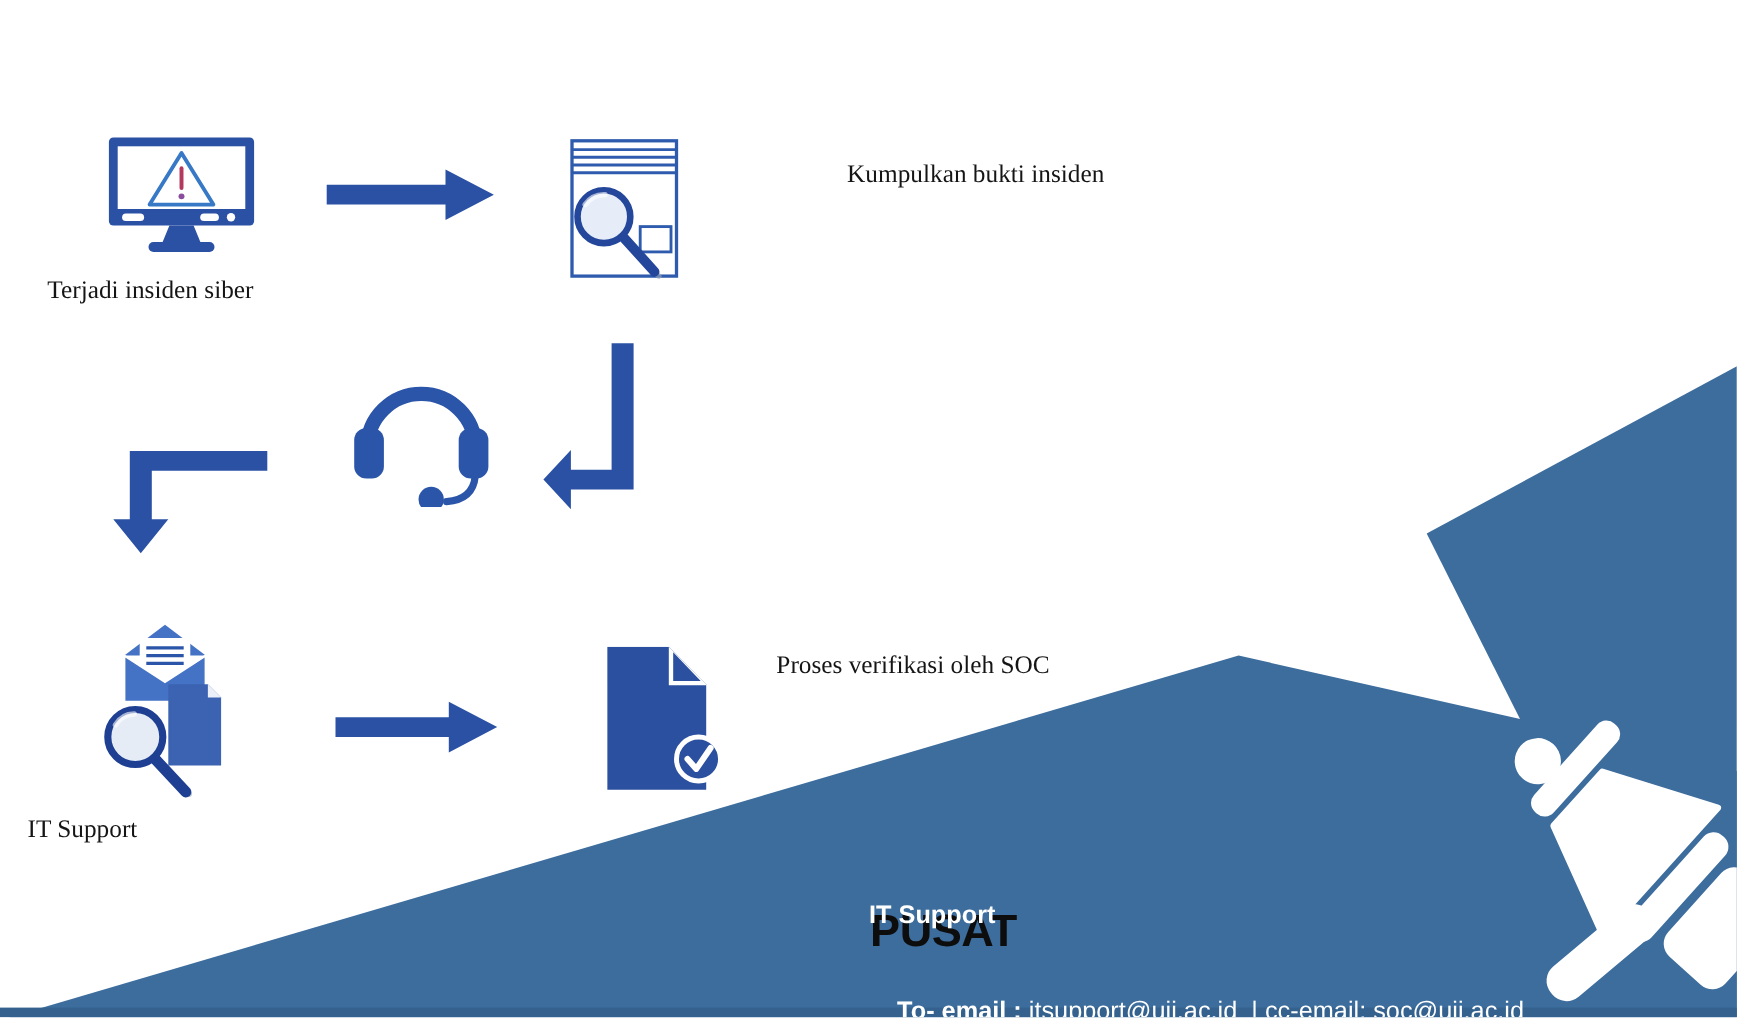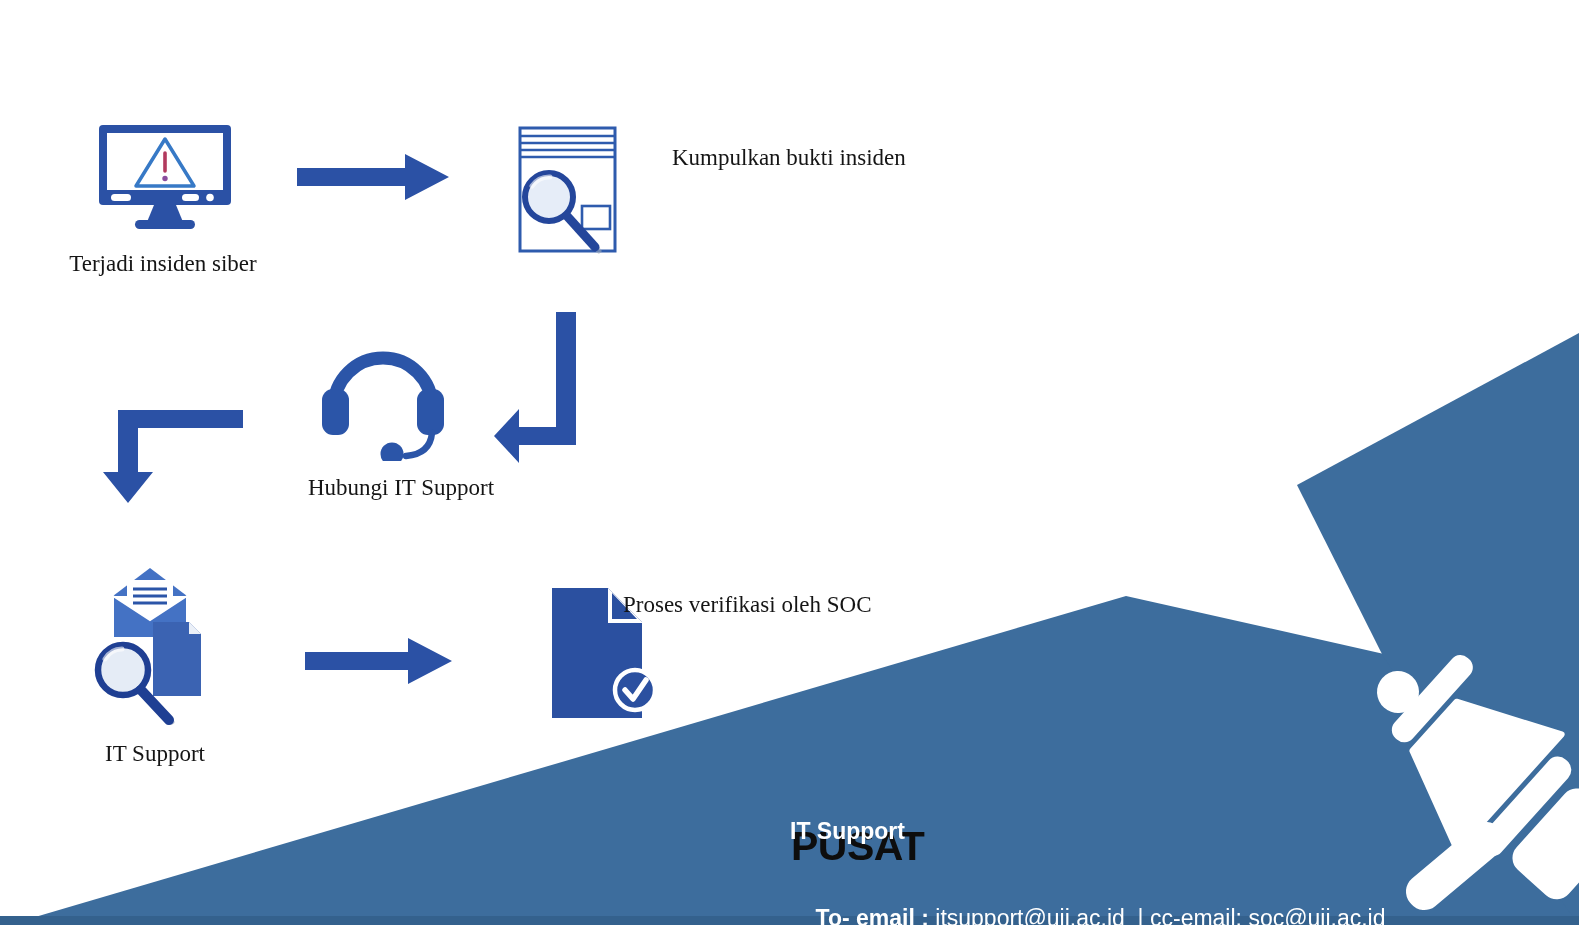--- a/index.html
+++ b/index.html
@@ -1,21 +1,21 @@
 <!DOCTYPE html>
 <html><head>
 <meta charset="utf-8">
 <style>
   html,body{margin:0;padding:0;background:#ffffff;}
   #canvas{position:relative;width:1579px;height:925px;overflow:hidden;background:#ffffff;
           font-family:"Liberation Serif", serif;}
   .abs{position:absolute;}
   svg{display:block;}
-  .flow-label{color:#151515;font-size:23px;line-height:28px;text-align:center;}
-  .flow-label.left{text-align:left;}
+  .flow-label{color:#151515;font-size:23px;line-height:28px;}
+  .flow-label.left{text-align:center;}
   .banner-title{color:#0d0d0d;font-family:"Liberation Sans", sans-serif;
                 font-weight:700;font-size:41px;line-height:58px;letter-spacing:-0.5px;
                 white-space:pre;}
   .banner-line{color:#ffffff;font-family:"Liberation Sans", sans-serif;
                font-size:23px;line-height:29px;white-space:pre;}
   .semibold{font-weight:700;}
   .z0{z-index:0}.z1{z-index:1}.z2{z-index:2}
 </style>
 </head>
 <body>
@@ -78,21 +78,20 @@
   </div>
 
   <svg class="abs z1" style="left:320px;top:327px" width="126" height="134" viewBox="0 0 126 134">
     <path d="M14,80 a49,49 0 0 1 98,0" fill="none" stroke="#2b55a8" stroke-width="13" stroke-linecap="round"></path>
     <rect x="2" y="62" width="27" height="46" rx="11" fill="#2b55a8"></rect>
     <rect x="97" y="62" width="27" height="46" rx="11" fill="#2b55a8"></rect>
     <path d="M112,106 Q110,127 86,129" fill="none" stroke="#2b55a8" stroke-width="6.5" stroke-linecap="round"></path>
     <circle cx="72" cy="127" r="11.5" fill="#2b55a8"></circle>
   </svg>
   <div class="abs z2 flow-label" style="left:271px;top:474px;width:260px">
-    <div>Hubungi IT Support</div>
   </div>
 
   <svg class="abs z1" style="left:93px;top:566px" width="118" height="160" viewBox="0 0 118 160">
     <path d="M20,30 L57,2 L94,30 Z" fill="#4472c4"></path>
     <rect x="34" y="14" width="46" height="36" rx="2" fill="#ffffff"></rect>
     <line x1="40" y1="23" x2="74" y2="23" stroke="#2b55a8" stroke-width="3"></line>
     <line x1="40" y1="30" x2="74" y2="30" stroke="#2b55a8" stroke-width="3"></line>
     <line x1="40" y1="37" x2="74" y2="37" stroke="#2b55a8" stroke-width="3"></line>
     <path d="M20,30 L57,54 L94,30 L94,72 L20,72 Z" fill="#4472c4" stroke="#ffffff" stroke-width="2"></path>
     <path d="M60,56 H96 L108,68 V130 H60 Z" fill="#3b63b2"></path>
@@ -106,21 +105,21 @@
     <div>IT Support</div>
   </div>
 
   <svg class="abs z1" style="left:552px;top:588px" width="106" height="132" viewBox="0 0 106 132">
     <path d="M0,0 H56 L90,34 V130 H0 Z" fill="#2b50a0"></path>
     <path d="M56,0 L91,35 L56,35 Z" fill="#ffffff"></path>
     <path d="M60,5 L60,31 L85,31 Z" fill="#2b50a0"></path>
     <circle cx="83" cy="102" r="20" fill="#2b50a0" stroke="#ffffff" stroke-width="4.5"></circle>
     <path d="M73,102 L81,111 L94,92" fill="none" stroke="#ffffff" stroke-width="5.5" stroke-linecap="round" stroke-linejoin="round"></path>
   </svg>
-  <div class="abs z2 flow-label left" style="left:623px;top:591px;width:320px">Proses verifikasi oleh SOC</div>
+  <div class="abs z2 flow-label left" style="left:670px;top:591px;width:320px">Proses verifikasi oleh SOC</div>
 
   <div class="abs z2 banner-title" style="left:791px;top:701px">
     <div>PUSAT</div>
     
   </div>
   <div class="abs z2 banner-line semibold" style="left:790px;top:817px">IT Support</div>
   <div class="abs z2 banner-line" style="left:790px;top:875px">
     <span class="semibold">To- email : </span><span>itsupport@uii.ac.id</span><span>  | cc-email: </span><span>soc@uii.ac.id</span>
   </div>
 

